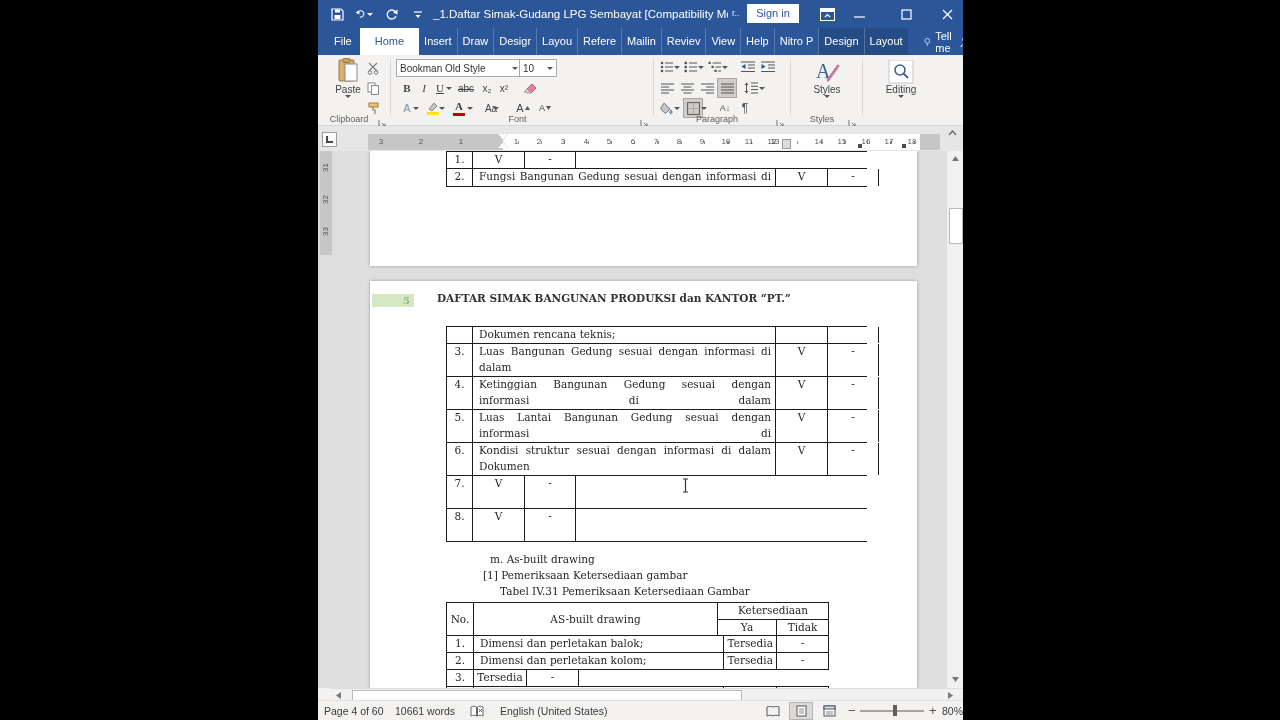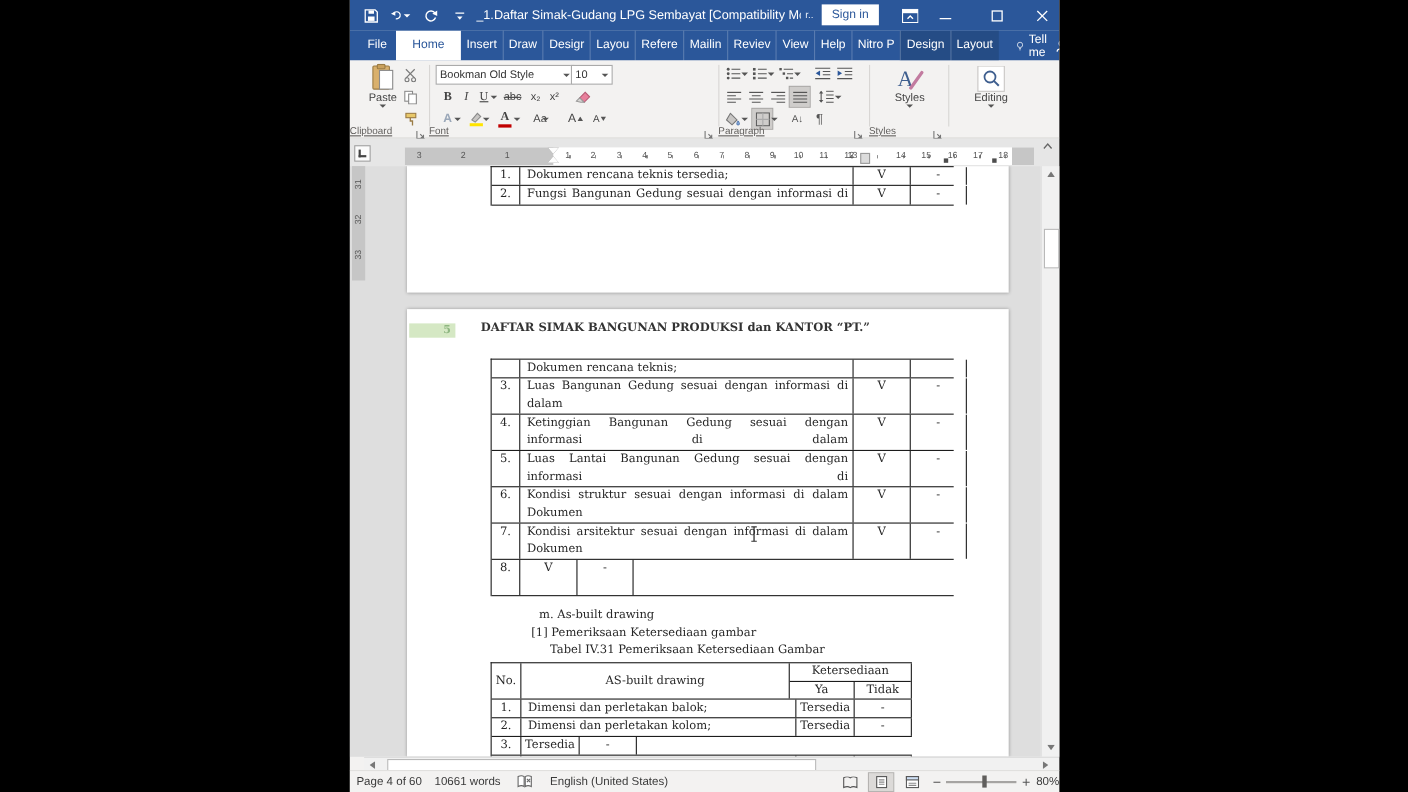--- a/index.html
+++ b/index.html
@@ -21,21 +21,21 @@
   .tab{color:#fff;font-size:11px;line-height:27px;padding:0 5px;white-space:nowrap;border-left:1px solid rgba(255,255,255,.22);}
   .tab.first{border-left:none;margin-left:8px;padding:0 8px;}
   .tab.active{background:#fff;color:#2b579a;border-left:none;padding:0 15px;}
   .tab.active + .tab{border-left:none;}
   .tab.ctx{background:#254c85;}
   .tellme{display:flex;align-items:center;gap:5px;color:#fff;font-size:11px;margin-left:12px;padding:0 4px;border-left:none;}
   .share{display:flex;align-items:center;gap:5px;color:#fff;font-size:11px;margin-left:auto;margin-right:12px;}
   
   .ribbon{position:absolute;left:0;top:55px;width:645px;height:70px;background:#f3f2f1;border-bottom:1px solid #d8d6d4;}
   .gdiv{position:absolute;top:4px;bottom:10px;width:1px;background:#d8d6d4;}
-  .glabel{position:absolute;bottom:1px;font-size:9px;color:#605e5c;text-align:left;text-decoration:underline;}
+  .glabel{position:absolute;bottom:1px;font-size:9px;color:#605e5c;text-align:center;}
   .launch{position:absolute;bottom:2px;width:9px;height:9px;}
   .bigbtn{position:absolute;display:flex;flex-direction:column;align-items:center;font-size:10px;color:#444;}
   .combo{position:absolute;background:#fff;border:1px solid #aaa;font-size:10px;color:#333;display:flex;align-items:center;padding:0 3px;height:16px;}
   .combo .cname{flex:1;overflow:hidden;white-space:nowrap;}
   .sbtn{position:absolute;width:18px;height:18px;display:flex;align-items:center;justify-content:center;font-size:11px;color:#444;}
   .sel{background:#cfcdcb;outline:1px solid #a9a7a5;}
   .chev{width:0;height:0;border-left:3px solid transparent;border-right:3px solid transparent;border-top:3.5px solid #555;display:inline-block;}
   .chevw{border-top-color:#fff;}
   .colorbar{position:absolute;left:2px;bottom:1px;height:3px;width:12px;}
   
@@ -478,21 +478,20 @@
     <div class="vruler">
       <span class="vnum" style="top:12px">31</span>
       <span class="vnum" style="top:44px">32</span>
       <span class="vnum" style="top:76px">33</span>
     </div>
 
     <div class="page doc" style="top:0;height:115px">
       <div class="dtable" style="left:76px;top:0;width:420px">
         <div class="drow" style="height:16px">
           <div class="dc cno">1.</div>
-          <div class="dc cdesc">Dokumen rencana teknis tersedia;</div>
           <div class="dc cya">V</div>
           <div class="dc ctd">-</div>
         </div>
         <div class="drow" style="height:17px">
           <div class="dc cno">2.</div>
           <div class="dc cdesc jfull">Fungsi Bangunan Gedung sesuai dengan informasi di dalam</div>
           <div class="dc cya">V</div>
           <div class="dc ctd">-</div>
         </div>
       </div>
@@ -542,24 +541,20 @@
           <div class="dc cno">6.</div>
           <div class="dc cdesc">
               <div class="jfull">Kondisi struktur sesuai dengan informasi di dalam Dokumen</div>
               <div>rencana teknis;</div>
             </div>
           <div class="dc cya">V</div>
           <div class="dc ctd">-</div>
         </div>
         <div class="drow" style="height:32px">
           <div class="dc cno">7.</div>
-          <div class="dc cdesc">
-              <div class="jfull">Kondisi arsitektur sesuai dengan informasi di dalam Dokumen</div>
-              <div>rencana teknis; dan</div>
-            </div>
           <div class="dc cya">V</div>
           <div class="dc ctd">-</div>
         </div>
         <div class="drow" style="height:32px">
           <div class="dc cno">8.</div>
           <div class="dc cya">V</div>
           <div class="dc ctd">-</div>
         </div>
       </div>
 

